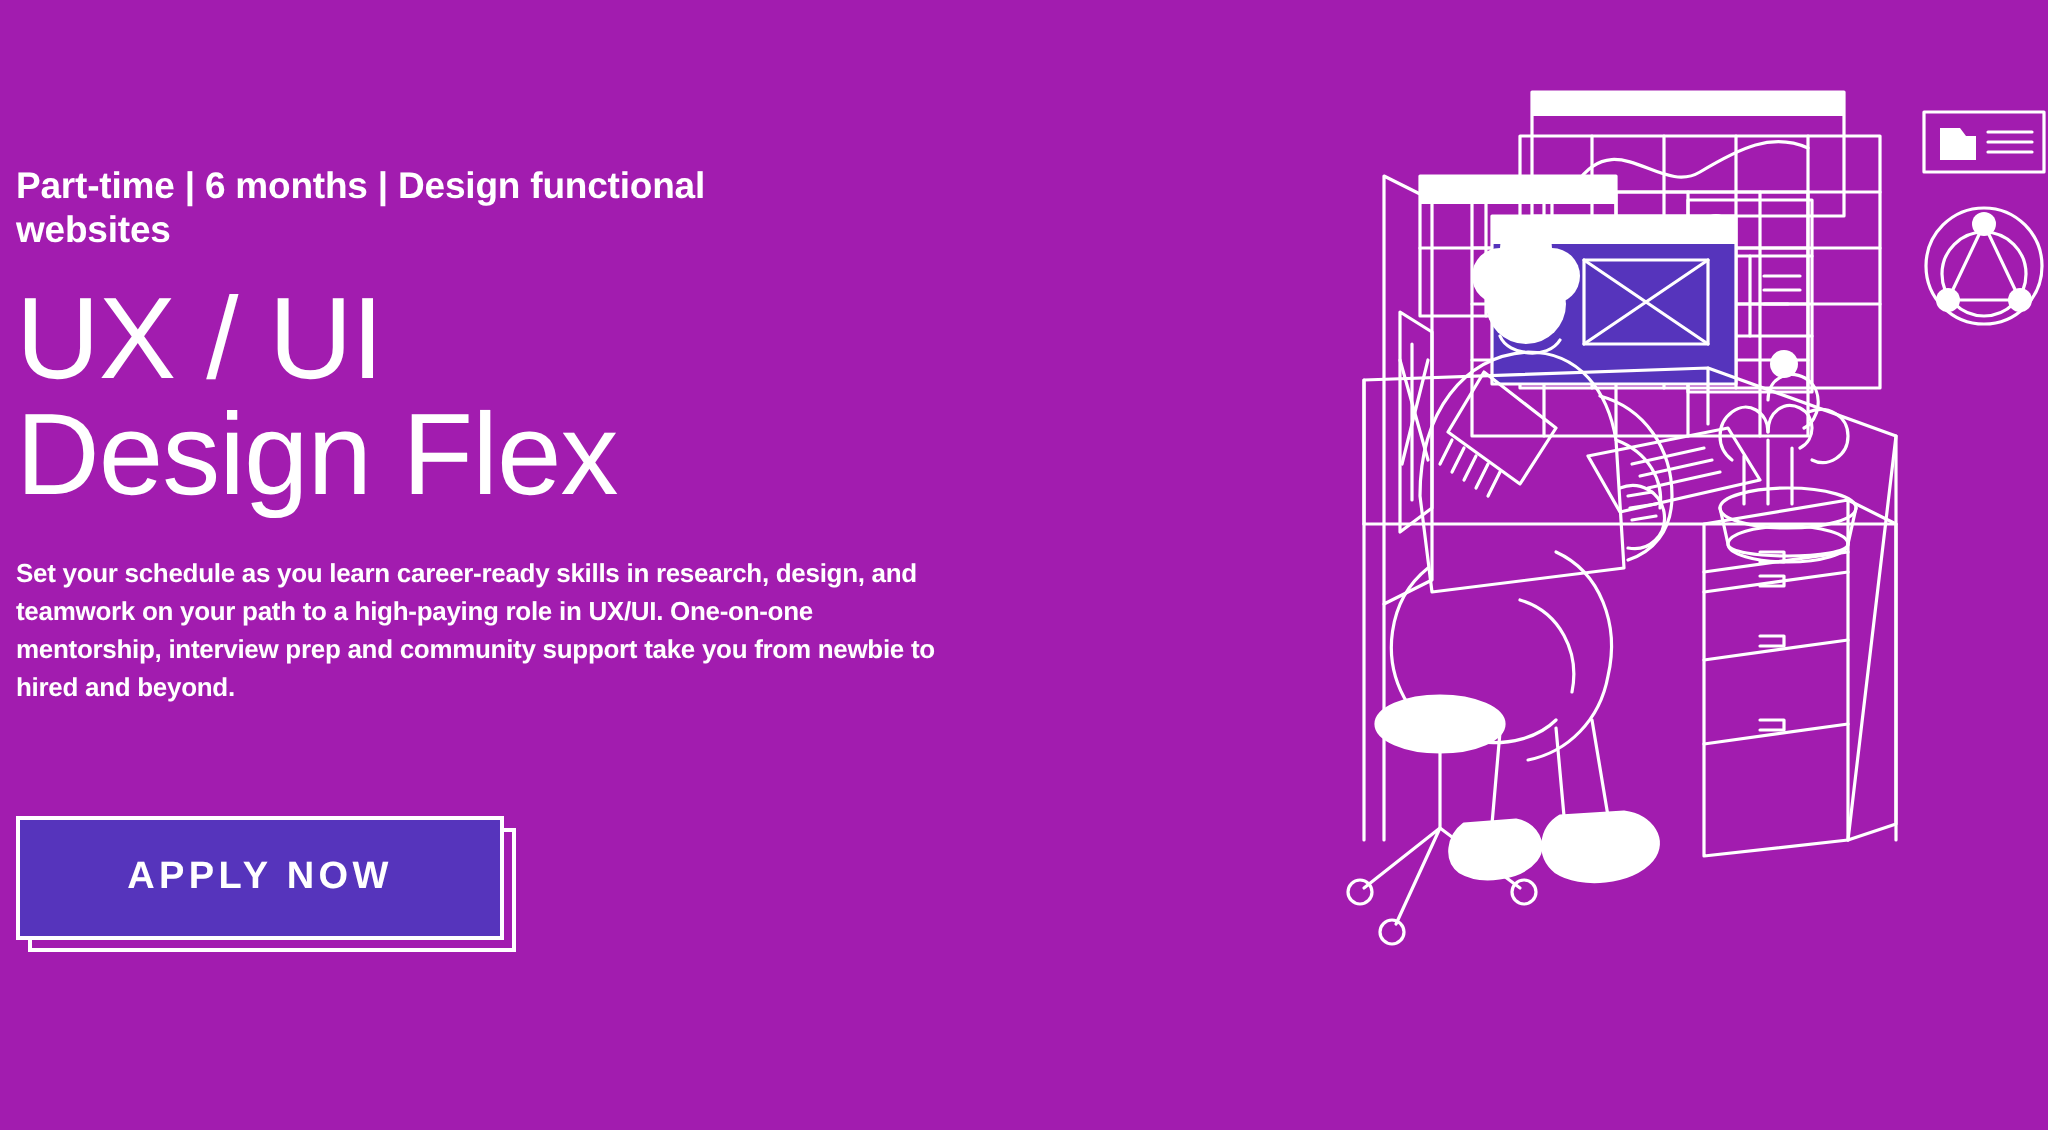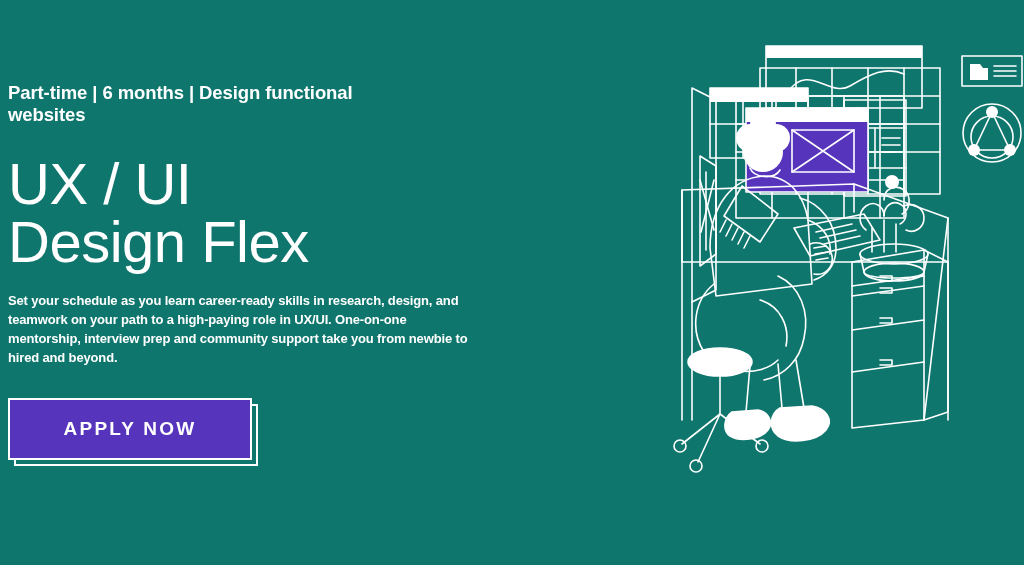--- a/index.html
+++ b/index.html
@@ -15,21 +15,21 @@
     background: #5634bc;
     font-family: "Liberation Sans", sans-serif;
     color: #ffffff;
     position: relative;
   }
 
   .hero {
     position: relative;
     width: 1024px;
     height: 565px;
-    background: #0f766e;
+    background: #a21caf;
     overflow: hidden;
   }
 
   
   .copy {
     position: absolute;
     left: 8px;
     top: 82px;
     width: 500px;
   }
@@ -37,21 +37,21 @@
   .eyebrow {
     font-size: 18.5px;
     line-height: 1.17;
     font-weight: 700;
     letter-spacing: -0.1px;
     color: #ffffff;
     max-width: 400px;
   }
 
   .headline {
-    margin-top: 30px;
+    margin-top: 16px;
     font-size: 58px;
     line-height: 0.99;
     font-weight: 300;
     letter-spacing: -0.5px;
     color: #ffffff;
     white-space: pre-line;
   }
 
   .body-copy {
     margin-top: 22px;
@@ -59,21 +59,21 @@
     line-height: 1.46;
     font-weight: 700;
     letter-spacing: -0.15px;
     color: #ffffff;
     max-width: 474px;
   }
 
   
   .cta-wrap {
     position: relative;
-    margin-top: 30px;
+    margin-top: 54px;
     width: 244px;
     height: 54px;
   }
 
   .cta-shadow {
     position: absolute;
     left: 6px;
     top: 6px;
     width: 244px;
     height: 62px;

